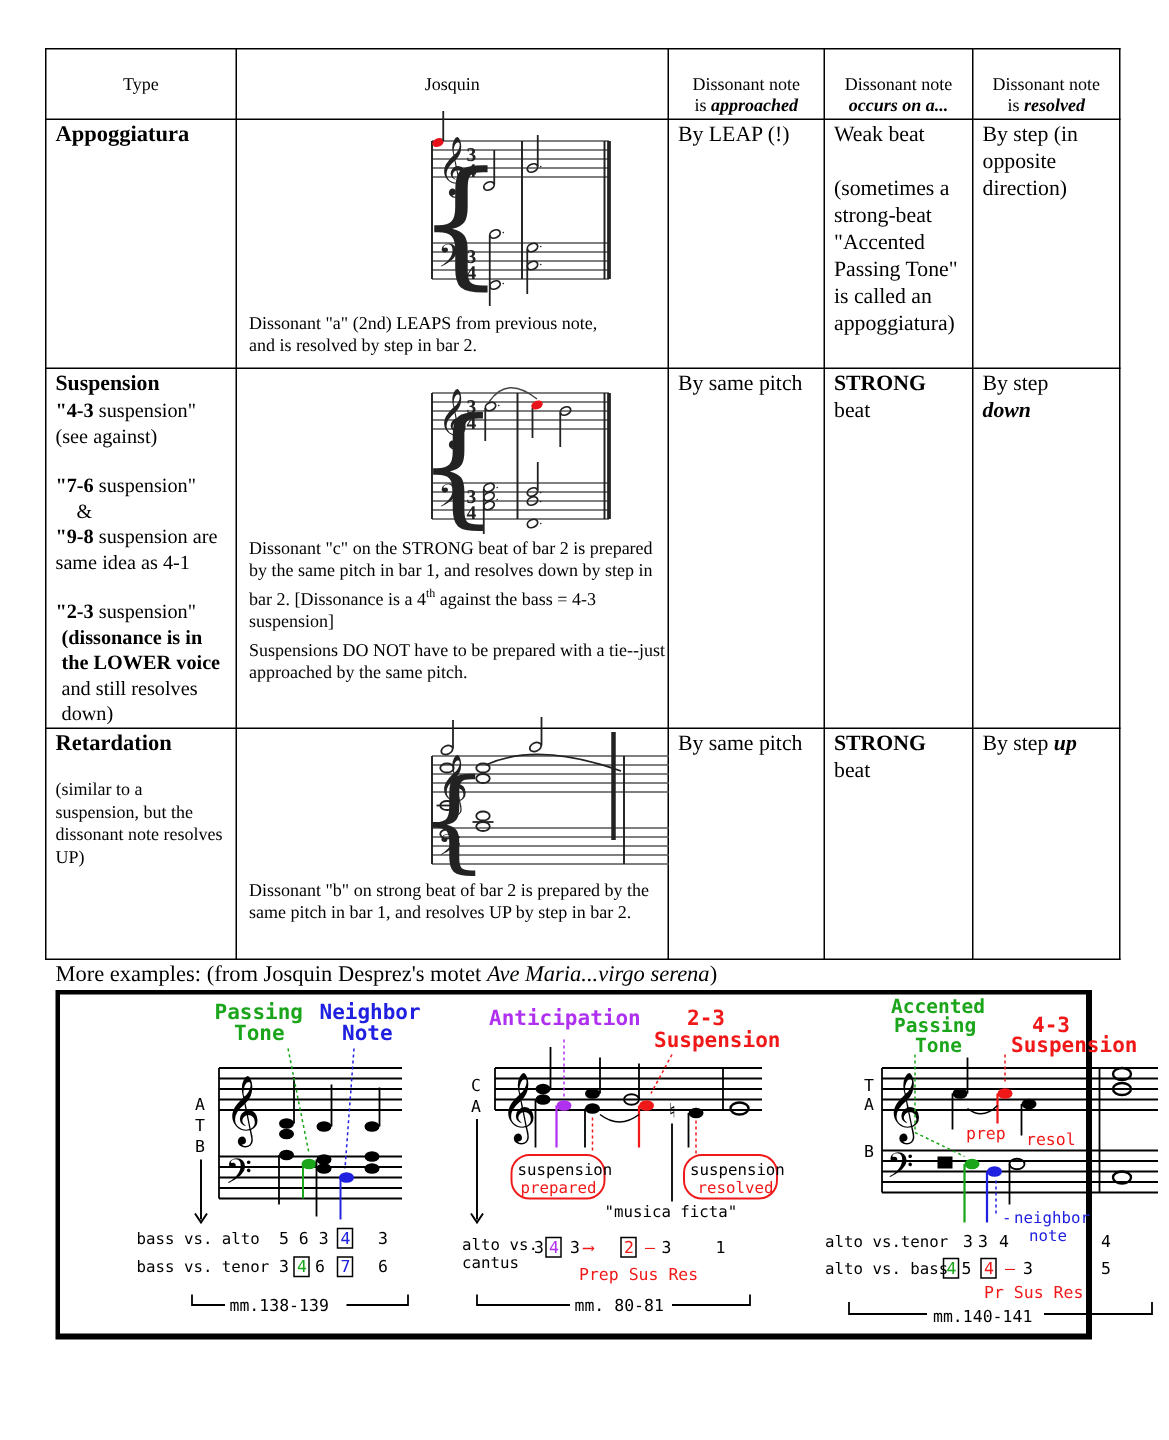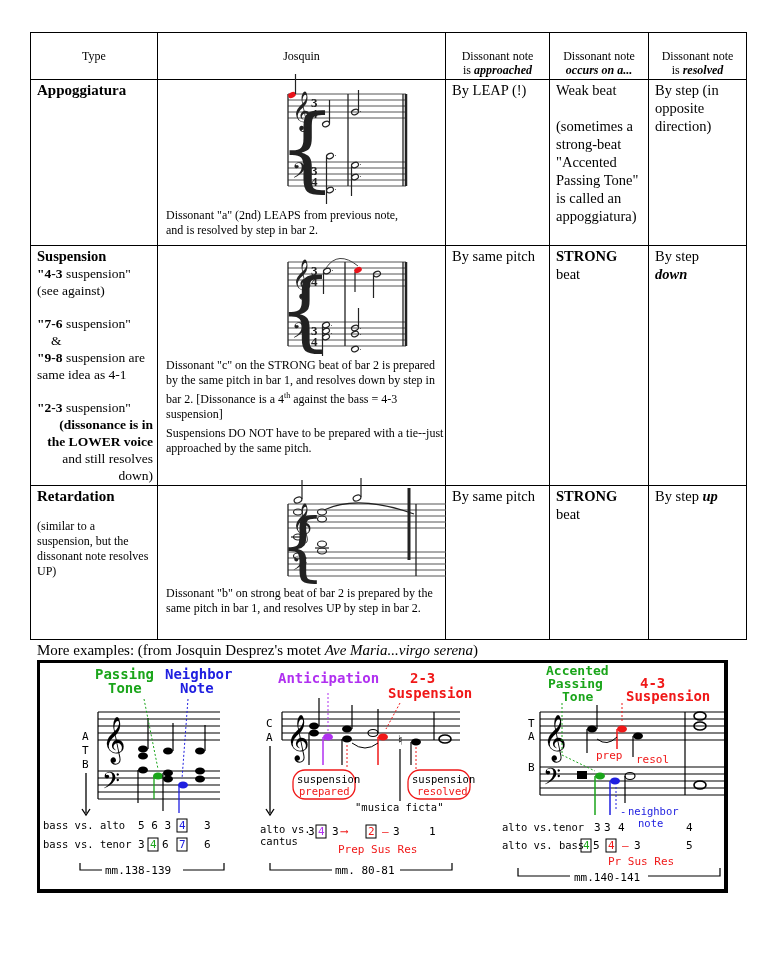--- a/index.html
+++ b/index.html
@@ -8,21 +8,21 @@
   .tbl { position:absolute; left:30px; top:32px; width:716px; border-collapse:collapse; table-layout:fixed; }
   .tbl td, .tbl th { border:1px solid #000; vertical-align:top; padding:1px 4px 0 6px; }
   .tbl th { font-weight:normal; font-size:12px; text-align:center; line-height:14px; padding:16px 2px 1px; height:29px; }
   .cell { font-size:14.5px; line-height:18px; }
   .type-title { font-weight:bold; font-size:15px; line-height:18px; }
   .small { font-size:12.5px; line-height:15px; }
   .caption { font-size:12px; line-height:15px; margin-left:8px; margin-top:0px; }
   .staff-svg { display:block; margin-left:0; }
   .more { position:absolute; left:37px; top:642px; font-size:15px; }
   .examples { position:absolute; left:37px; top:660px; width:691px; height:233px; background:#fff;
-              border:3px solid #000; box-sizing:border-box; border-right-width:4px; border-bottom-width:4px; }
+              border:3px solid #000; box-sizing:border-box; border-right-width:4px; border-bottom-width:4px;padding-left:48px; }
   .ex-font { font-family:"DejaVu Sans Mono", "Liberation Mono", monospace; }
 </style>
 </head>
 <body>
 
 <table class="tbl">
   <colgroup>
     <col style="width:127px">
       <col style="width:288px">
       <col style="width:104px">
@@ -118,21 +118,21 @@
     <td class="cell small" style="font-size:13.5px;line-height:17px">
       <div class="type-title" style="font-size:14.5px">Suspension</div>
       <div><b>"4-3</b><span> suspension"</span></div>
       <div>(see against)</div>
       <div style="height:16px"></div>
       <div><b>"7-6</b><span> suspension"</span></div>
       <div style="padding-left:14px">&amp;</div>
       <div><b>"9-8</b><span> suspension are same idea as 4-1</span></div>
       <div style="height:16px"></div>
       <div><b>"2-3</b><span> suspension"</span></div>
-      <div style="padding-left:4px;text-align:right"><b>(dissonance is in the LOWER voice</b><span> and still resolves down)</span></div>
+      <div style="padding-left:4px;text-align:left"><b>(dissonance is in the LOWER voice</b><span> and still resolves down)</span></div>
     </td>
     <td style="padding:0">
       <svg class="staff-svg" width="288" height="112" viewBox="0 0 288 112">
         <g stroke="#555" stroke-width="1">
           <line x1="130" y1="16" x2="248" y2="16"></line>
               <line x1="130" y1="22" x2="248" y2="22"></line>
           <line x1="130" y1="28" x2="248" y2="28"></line>
               <line x1="130" y1="34" x2="248" y2="34"></line>
           <line x1="130" y1="40" x2="248" y2="40"></line>
           <line x1="130" y1="76" x2="248" y2="76"></line>

